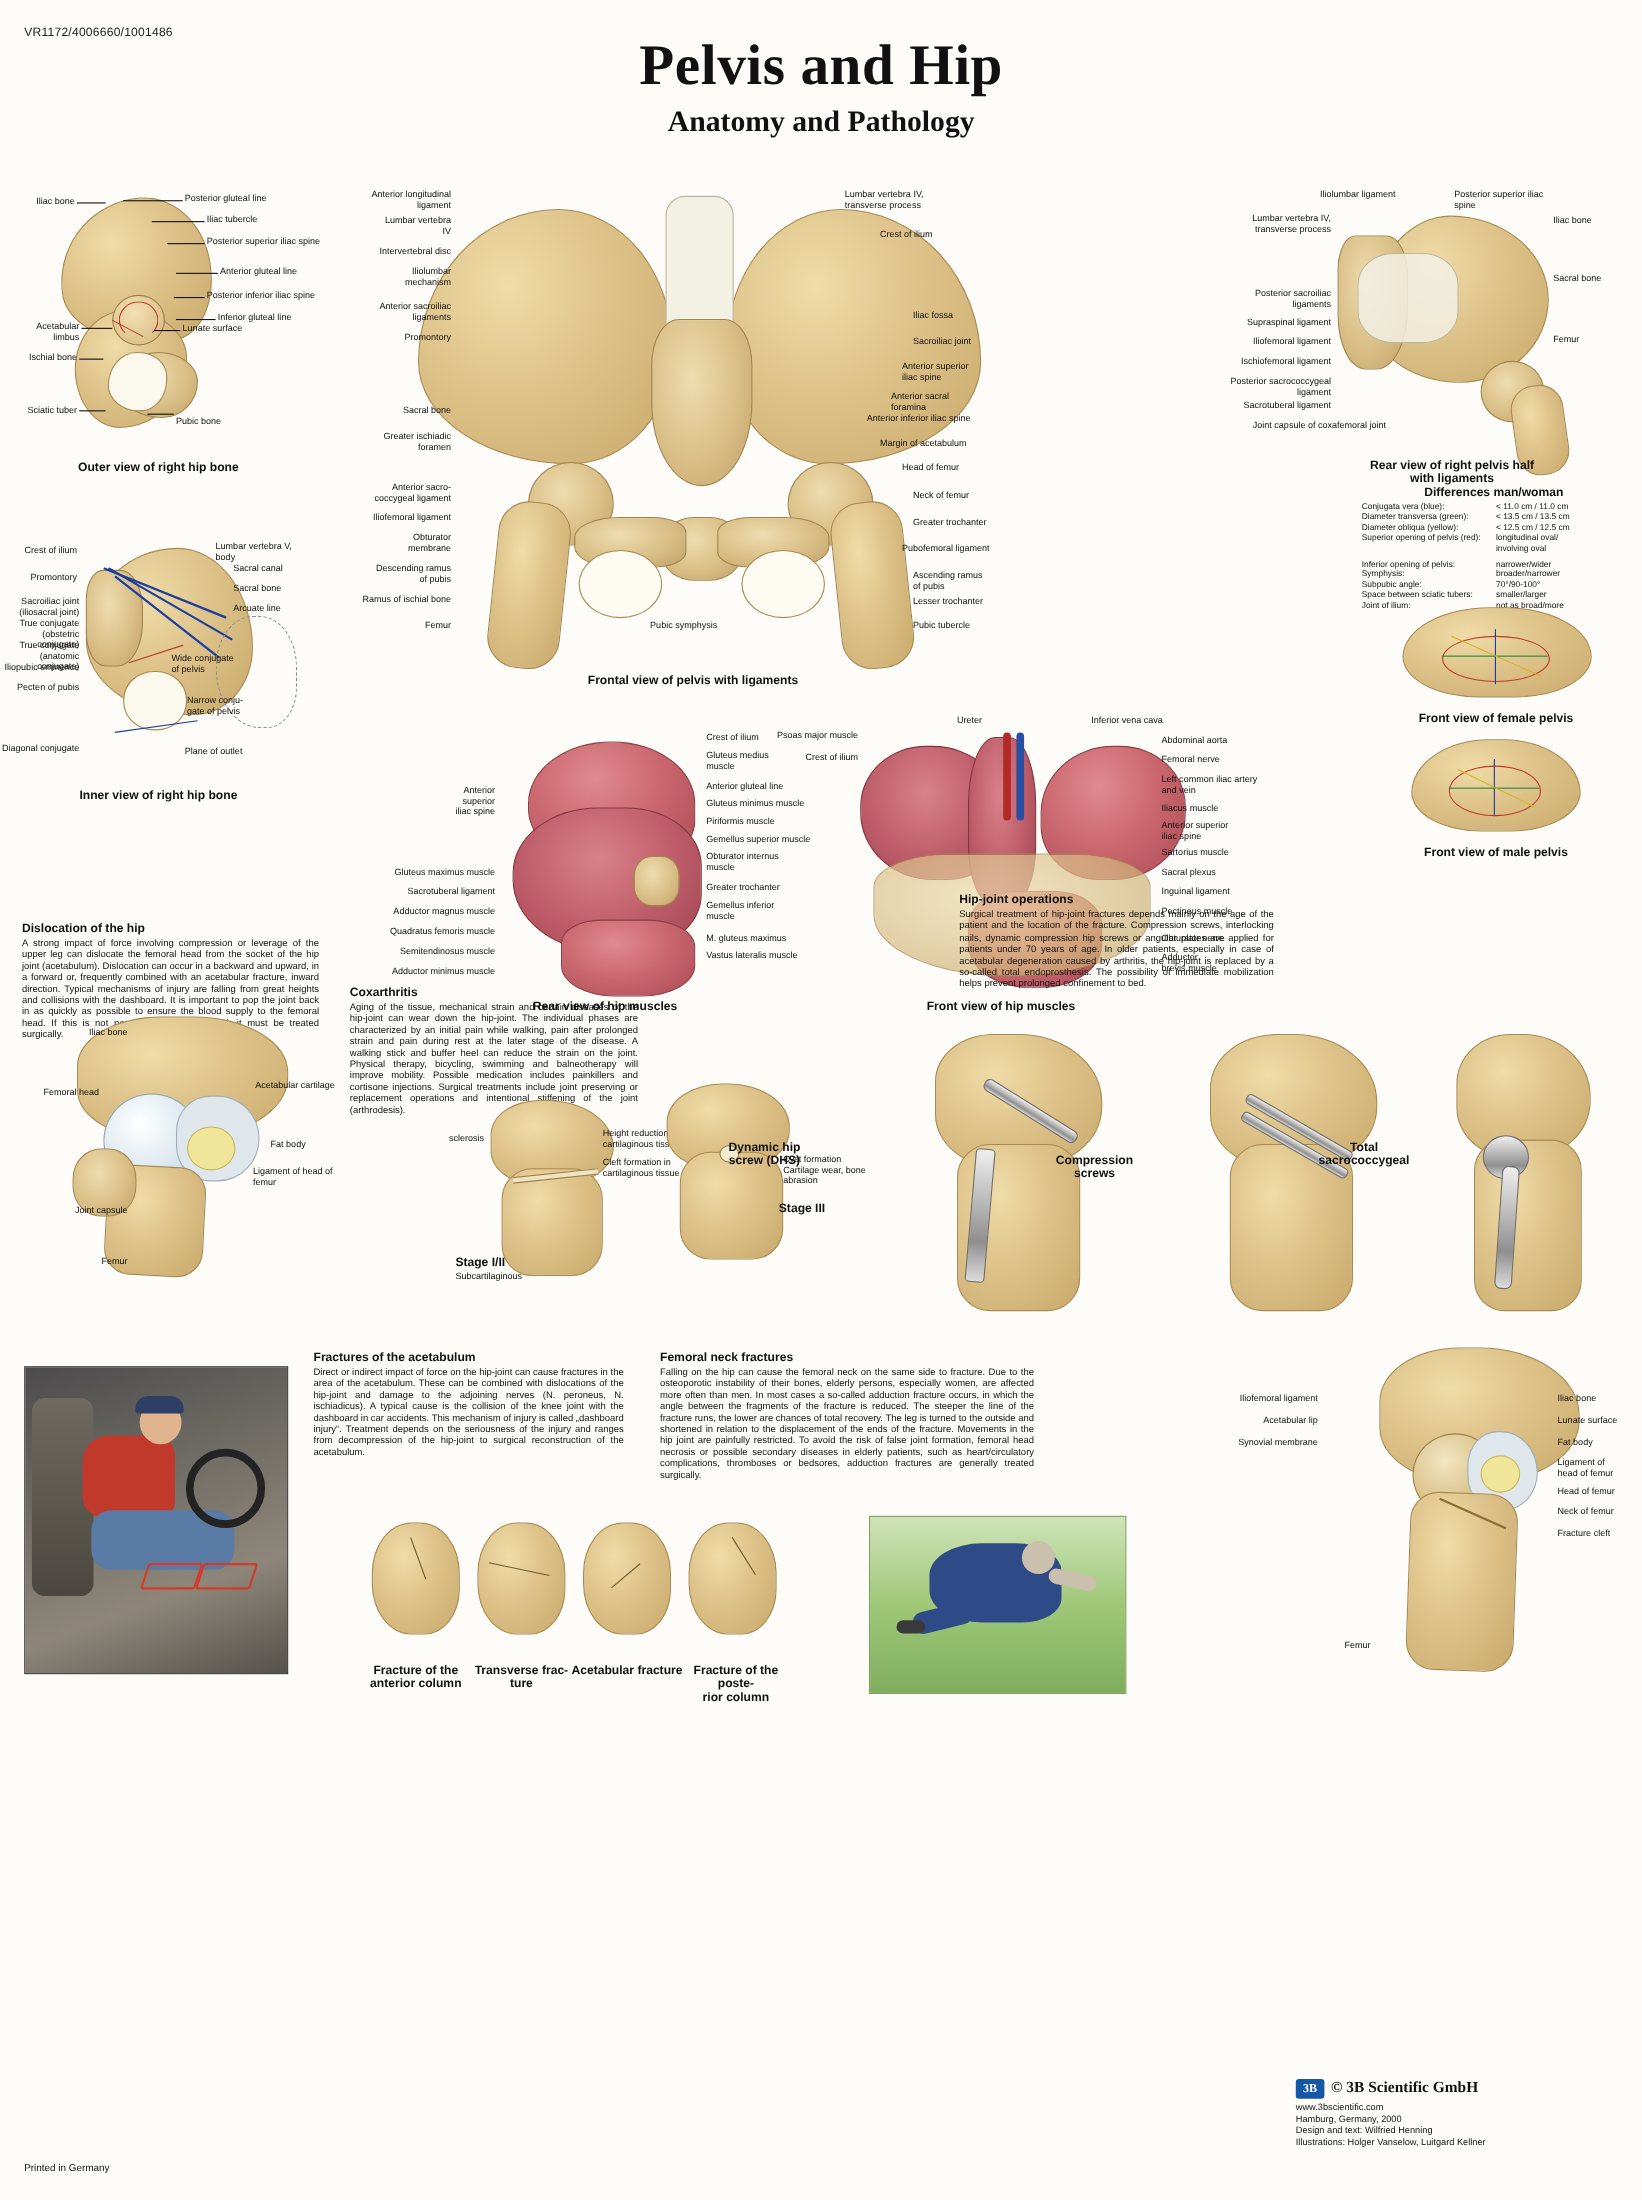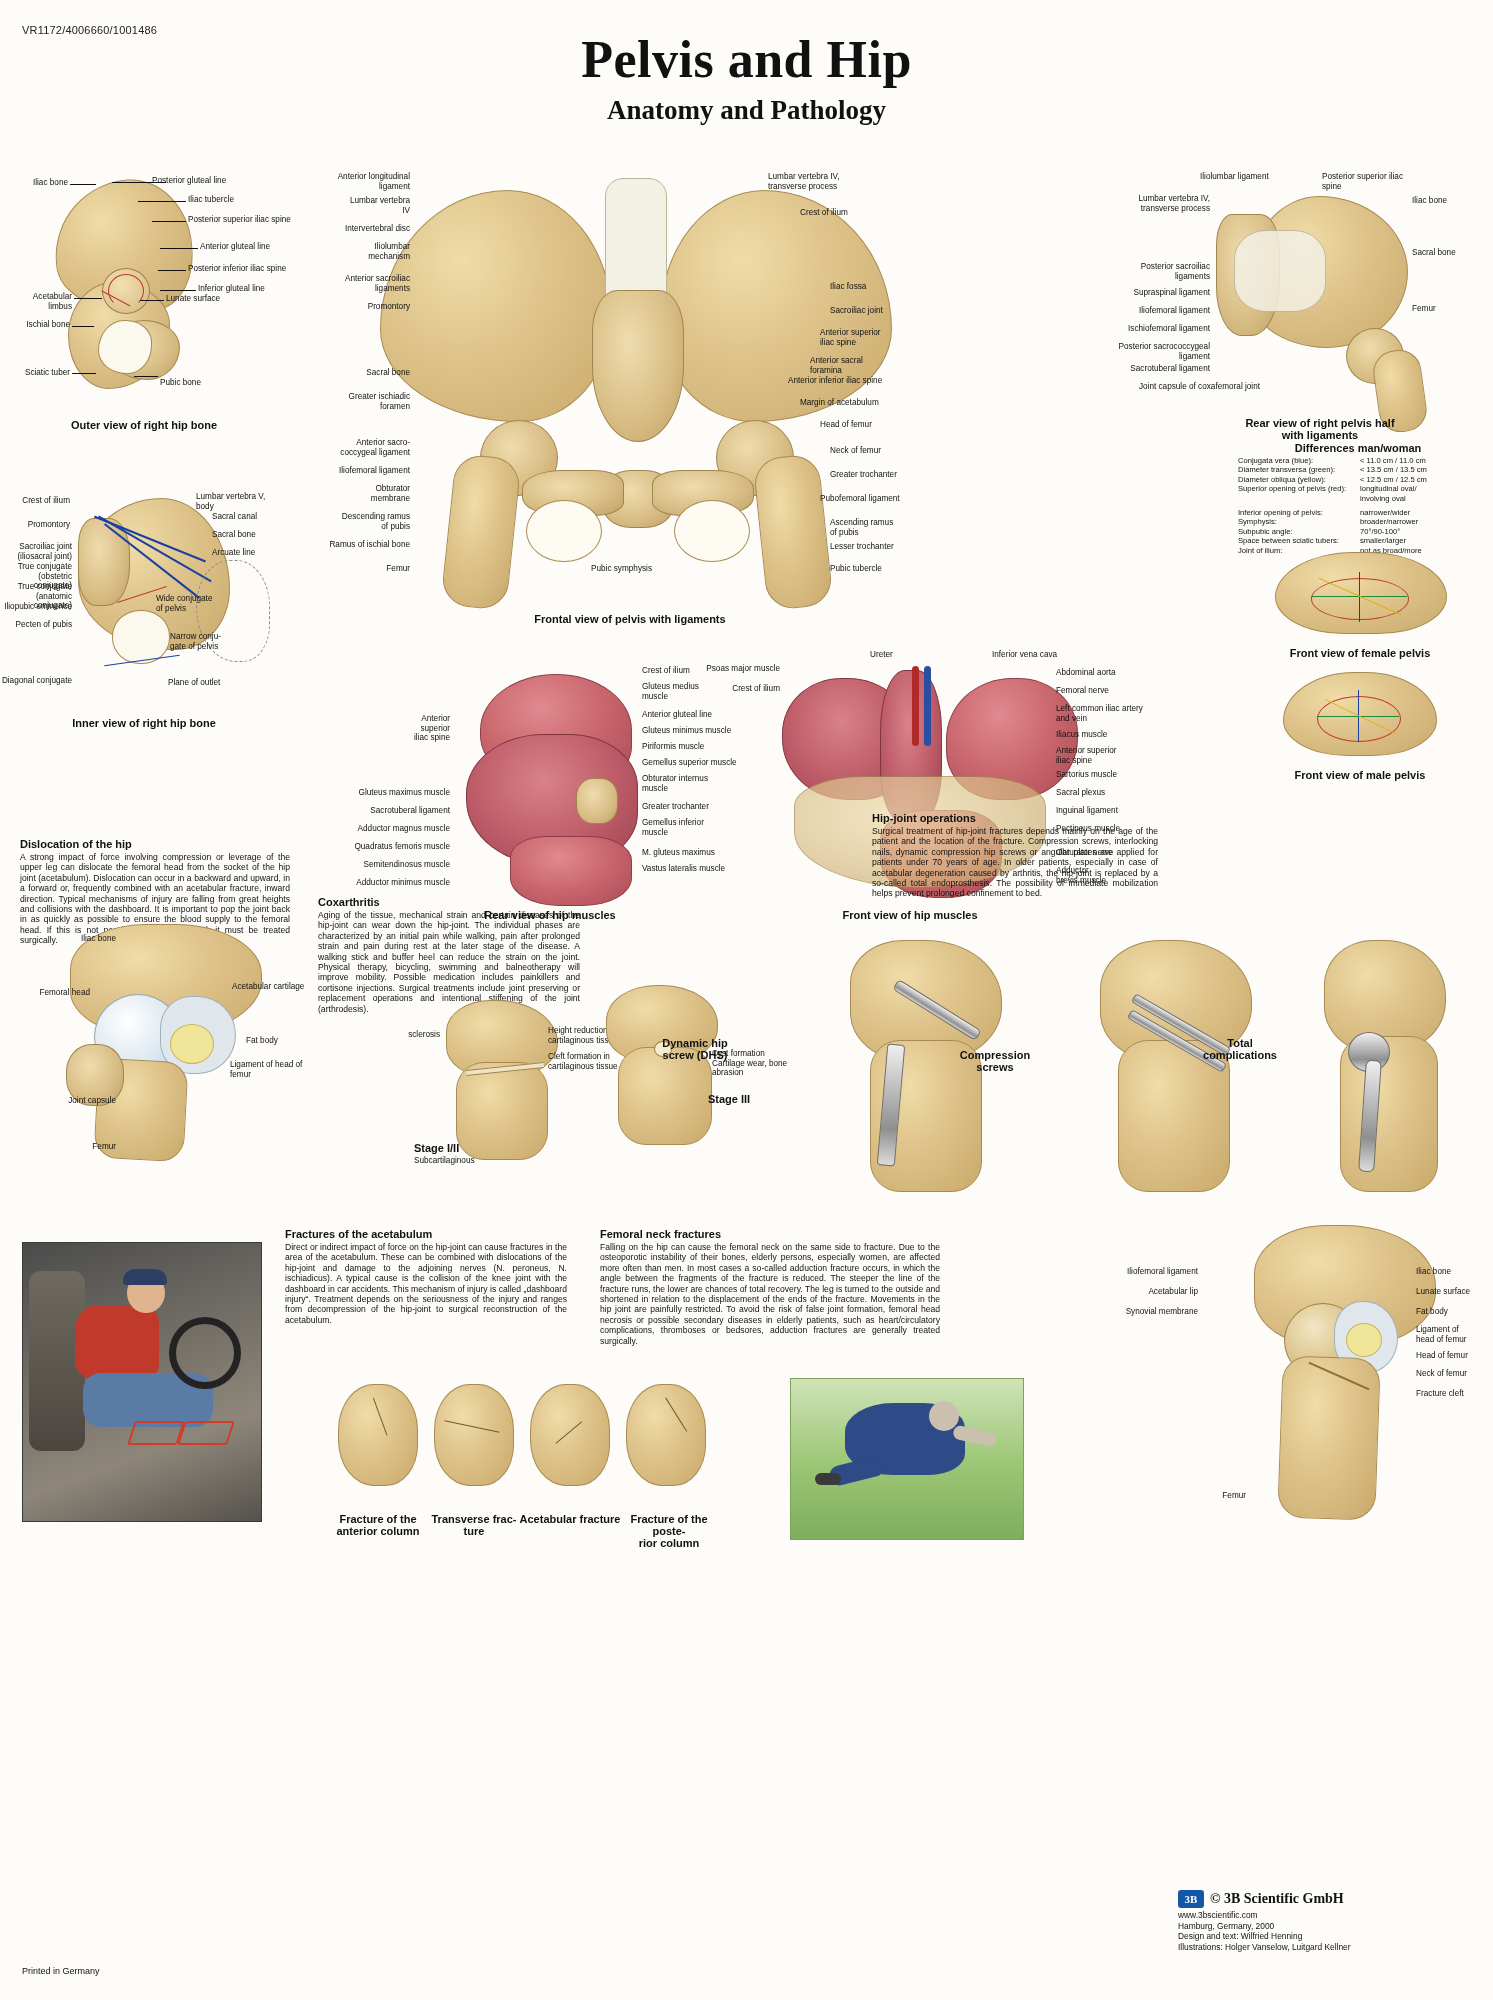--- a/index.html
+++ b/index.html
@@ -84,21 +84,21 @@
   <div class="abs lbl r" style="left:-2px;top:8px;width:50px;">Iliac bone</div>
   <div class="abs lbl r" style="left:-10px;top:122px;width:62px;">Acetabular
 limbus</div>
   <div class="abs lbl r" style="left:-8px;top:150px;width:58px;">Ischial bone</div>
   <div class="abs lbl r" style="left:-8px;top:198px;width:58px;">Sciatic tuber</div>
   <div class="abs panelline" style="left:50px;top:14px;width:26px;"></div>
   <div class="abs panelline" style="left:54px;top:128px;width:28px;"></div>
   <div class="abs panelline" style="left:52px;top:156px;width:22px;"></div>
   <div class="abs panelline" style="left:52px;top:203px;width:24px;"></div>
 
-  <div class="abs lbl" style="left:132px;top:6px;width:120px;">Posterior gluteal line</div>
+  <div class="abs lbl" style="left:148px;top:6px;width:120px;">Posterior gluteal line</div>
   <div class="abs lbl" style="left:168px;top:25px;width:110px;">Iliac tubercle</div>
   <div class="abs lbl" style="left:168px;top:45px;width:130px;">Posterior superior iliac spine</div>
   <div class="abs lbl" style="left:180px;top:72px;width:120px;">Anterior gluteal line</div>
   <div class="abs lbl" style="left:168px;top:94px;width:130px;">Posterior inferior iliac spine</div>
   <div class="abs lbl" style="left:178px;top:114px;width:120px;">Inferior gluteal line</div>
   <div class="abs lbl" style="left:146px;top:124px;width:110px;">Lunate surface</div>
   <div class="abs lbl" style="left:140px;top:208px;width:100px;">Pubic bone</div>
   <div class="abs panelline" style="left:92px;top:12px;width:54px;"></div>
   <div class="abs panelline" style="left:118px;top:31px;width:48px;"></div>
   <div class="abs panelline" style="left:132px;top:51px;width:34px;"></div>
@@ -440,21 +440,21 @@
   <div class="abs metal" style="left:62px;top:96px;width:108px;height:8px;border-radius:4px;transform:rotate(30deg);"></div>
   <div class="abs cap" style="left:-130px;top:98px;width:130px;white-space:pre-line;">Compression
 screws</div>
 </div>
 <div class="abs" style="left:1290px;top:940px;width:190px;height:250px;">
   <div class="abs bone" style="left:34px;top:0px;width:120px;height:110px;border-radius:40% 50% 45% 40%;"></div>
   <div class="abs bone" style="left:50px;top:96px;width:96px;height:154px;border-radius:28px;"></div>
   <div class="abs metal rnd" style="left:58px;top:92px;width:40px;height:38px;"></div>
   <div class="abs metal" style="left:72px;top:120px;width:14px;height:110px;border-radius:6px;transform:rotate(4deg);"></div>
   <div class="abs cap" style="left:-110px;top:86px;width:120px;white-space:pre-line;">Total
-complications</div>
+sacrococcygeal</div>
 </div>
 
 <div class="abs" style="left:285px;top:1228px;width:282px;">
   <div class="htxt">Fractures of the acetabulum</div>
   <div class="btxt">Direct or indirect impact of force on the hip-joint can cause fractures in the area of the acetabulum. These can be combined with dislocations of the hip-joint and damage to the adjoining nerves  (N. peroneus, N. ischiadicus). A typical cause is the collision of the knee joint with the dashboard in car accidents. This mechanism of injury is called „dashboard injury“. Treatment depends on the seriousness of the injury and ranges from decompression of the hip-joint to surgical reconstruction of the acetabulum.</div>
 </div>
 
 <div class="abs" style="left:600px;top:1228px;width:340px;">
   <div class="htxt">Femoral neck fractures</div>
   <div class="btxt">Falling on the hip can cause the femoral neck on the same side to fracture. Due to the osteoporotic instability of their bones, elderly persons, especially women, are affected more often than men. In most cases a so-called adduction fracture occurs, in which the angle between the fragments of the fracture is reduced. The steeper the line of the fracture runs, the lower are chances of total recovery. The leg is turned to the outside and shortened in relation to the displacement of the ends of the fracture. Movements in the hip joint are painfully restricted. To avoid the risk of false joint formation, femoral head necrosis or possible secondary diseases in elderly patients, such as heart/circulatory complications, thromboses or bedsores, adduction fractures are generally treated surgically.</div>

